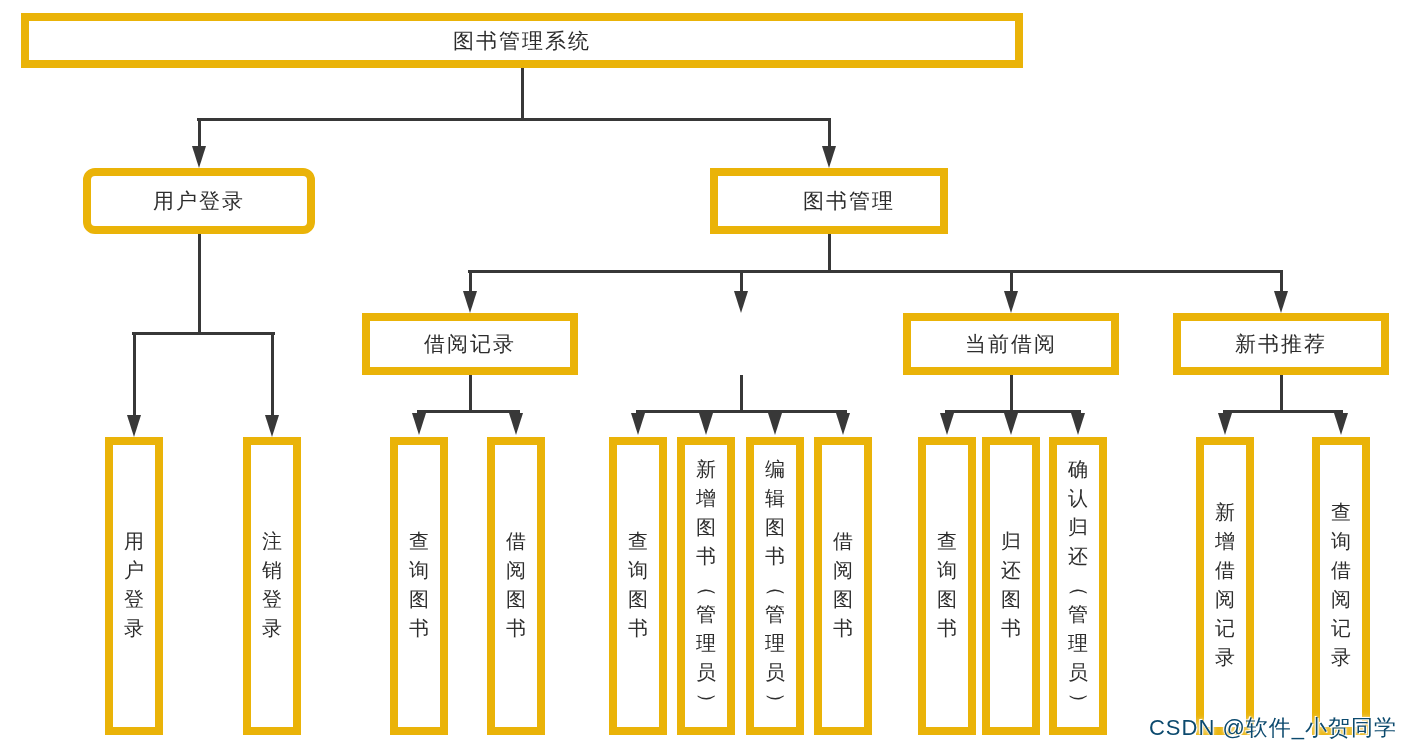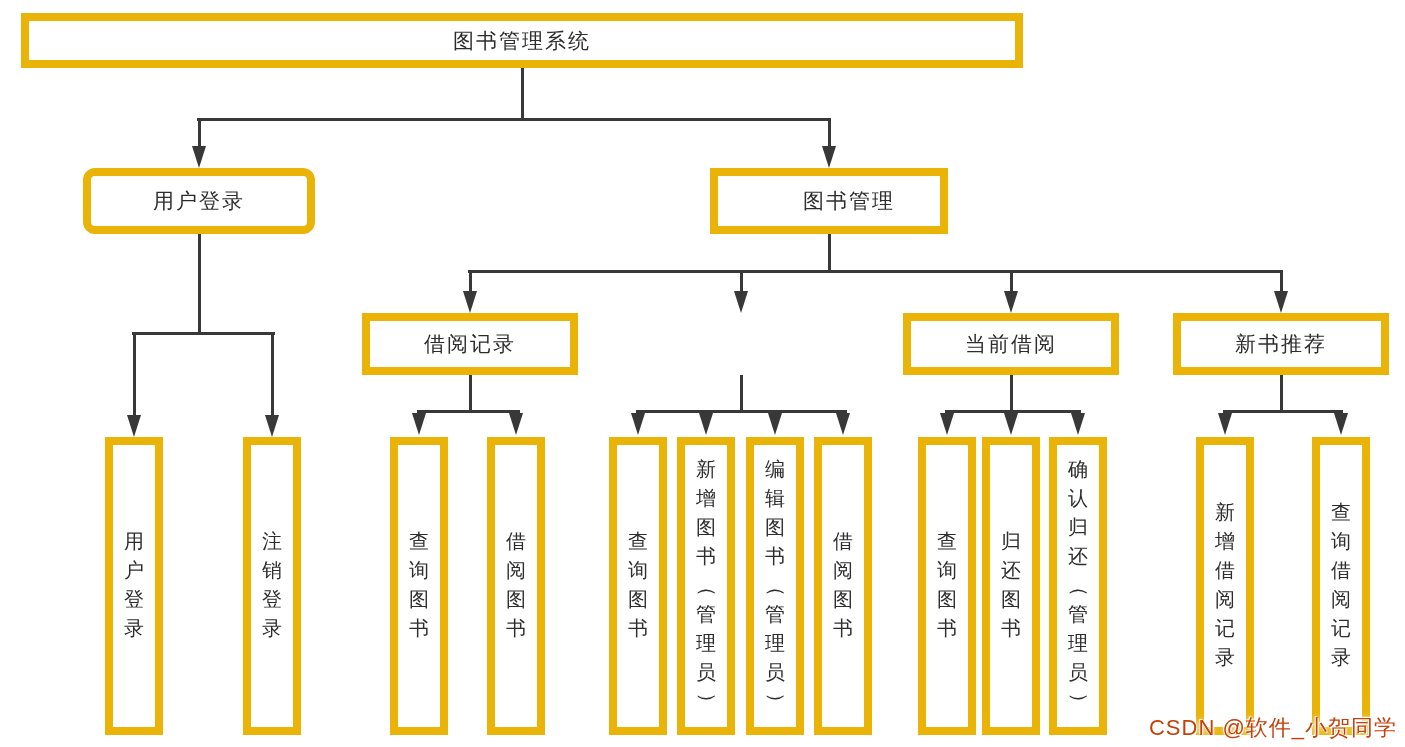--- a/index.html
+++ b/index.html
@@ -29,21 +29,21 @@
   .arrowhead{
     position:absolute;width:0;height:0;
     border-left:7px solid transparent;
     border-right:7px solid transparent;
     border-top:22px solid #383838;
   }
   .watermark{
     position:absolute;
     right:8px;bottom:4px;
     font-size:22px;
-    color:#c2410c;
+    color:#0c4a6e;
     letter-spacing:1px;
     text-shadow:0 0 3px #ffffff,0 0 6px #ffffff,1px 1px 0 #ffffff,-1px -1px 0 #ffffff;
     white-space:nowrap;
     z-index:5;
   }
 </style>
 </head>
 <body>
 
 <div id="stage">

